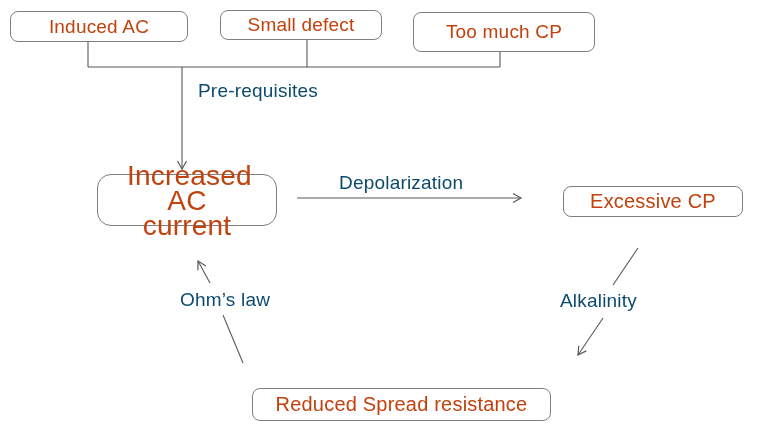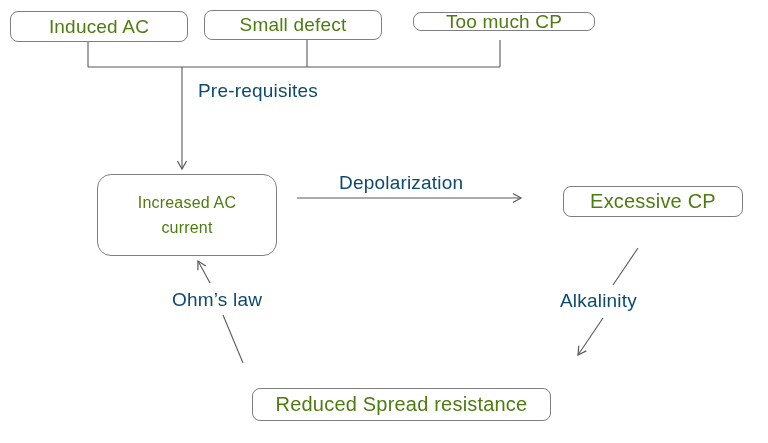--- a/index.html
+++ b/index.html
@@ -28,40 +28,40 @@
     box-sizing: border-box;
     border: 1.4px solid #7f7f7f;
     border-radius: 8px;
     background: #ffffff;
     display: flex;
     align-items: center;
     justify-content: center;
     text-align: center;
     font-size: 19px;
     letter-spacing: 0.2px;
-    color: #4d7c0f;
+    color: #c2410c;
   }
   .node-induced-ac      { left: 10px;  top: 11px;  width: 178px; height: 31px; }
-  .node-small-defect    { left: 204px; top: 10px;  width: 178px; height: 30px; }
-  .node-too-much-cp     { left: 413px; top: 12px;  width: 182px; height: 19px; }
-  .node-increased-ac    { left: 97px;  top: 174px; width: 180px; height: 82px;
-                          border-radius: 14px; font-size: 16px; line-height: 25px; }
+  .node-small-defect    { left: 220px; top: 10px;  width: 162px; height: 30px; }
+  .node-too-much-cp     { left: 413px; top: 12px;  width: 182px; height: 40px; }
+  .node-increased-ac    { left: 97px;  top: 174px; width: 180px; height: 52px;
+                          border-radius: 14px; font-size: 28px; line-height: 25px; }
   .node-excessive-cp    { left: 563px; top: 186px; width: 180px; height: 31px; font-size: 20px; }
   .node-reduced-spread  { left: 252px; top: 388px; width: 299px; height: 33px; font-size: 20px; }
   .node-increased-ac .node-label { width: 120px; }
   .edge-label {
     position: absolute;
     font-size: 19px;
     white-space: nowrap;
     color: #0c4a6e;
     letter-spacing: 0.2px;
   }
   .label-prerequisites  { left: 198px; top: 80px; }
   .label-depolarization { left: 339px; top: 172px; }
-  .label-ohms-law       { left: 172px; top: 289px; }
+  .label-ohms-law       { left: 180px; top: 289px; }
   .label-alkalinity     { left: 560px; top: 290px; }
 </style>
 </head>
 <body>
 
 <div class="canvas">
 
   <svg class="edges-layer" width="768" height="443" viewBox="0 0 768 443" fill="none">
     <defs>
       <marker id="openArrow" viewBox="0 0 12 12" refX="10" refY="6" markerWidth="11" markerHeight="11" orient="auto">

